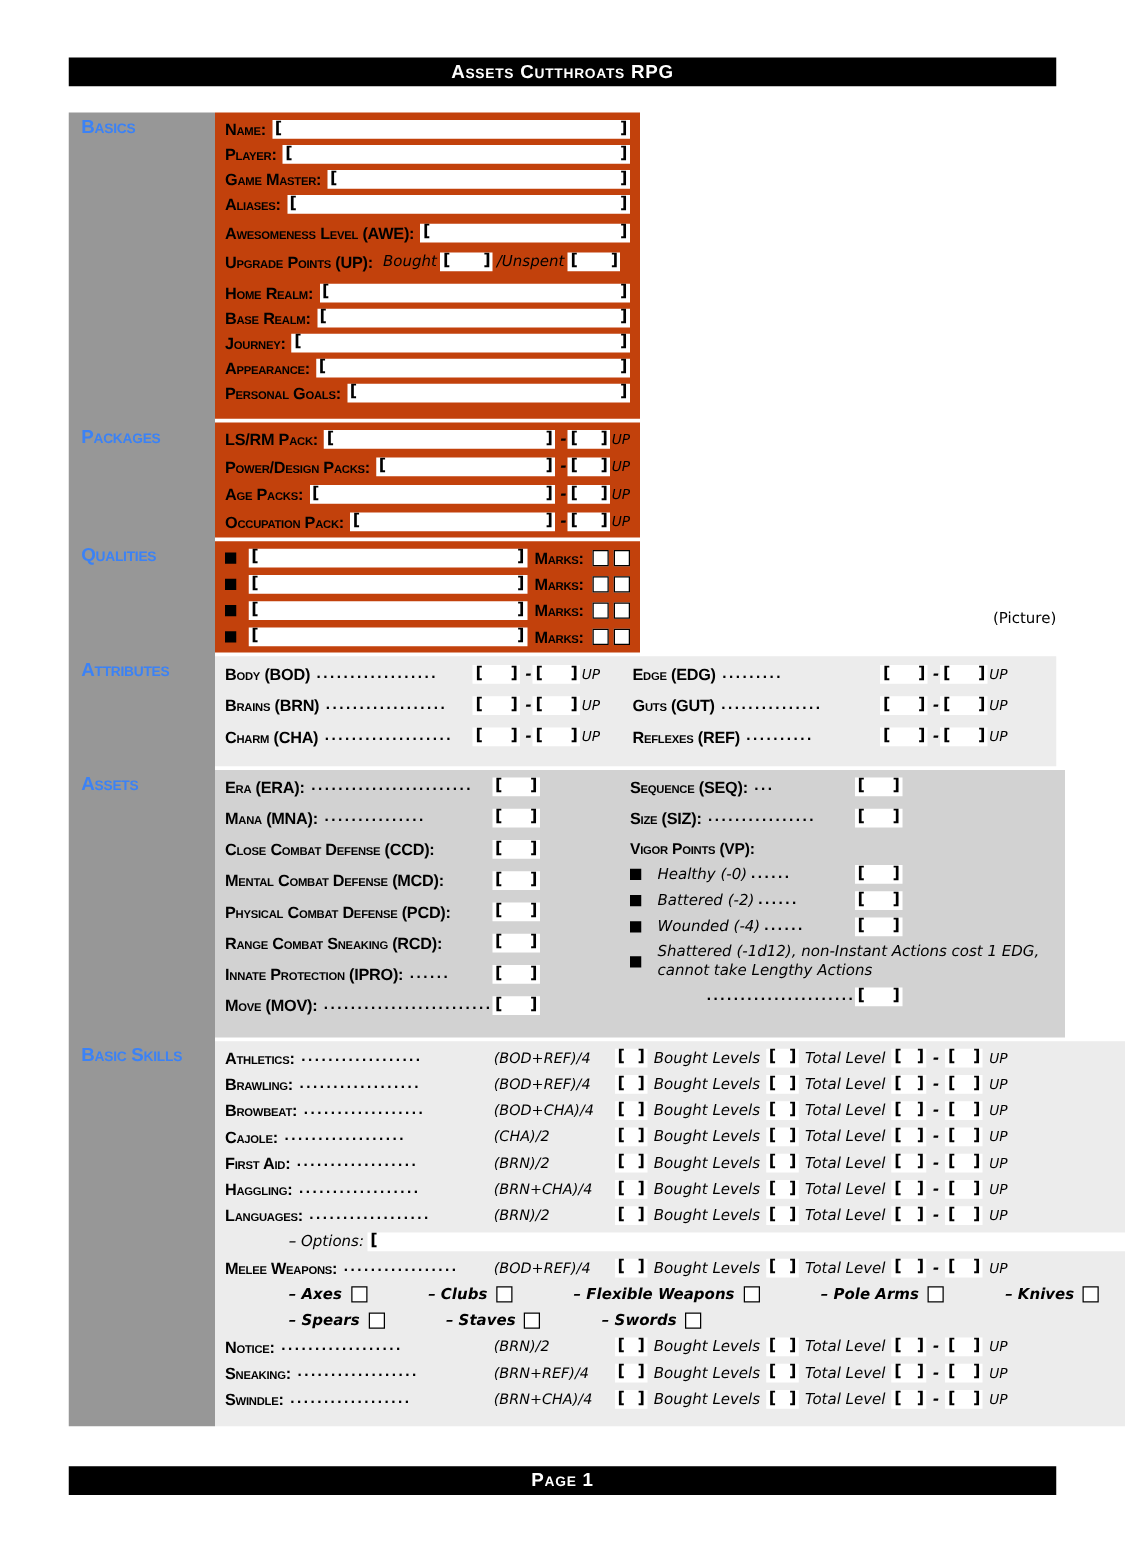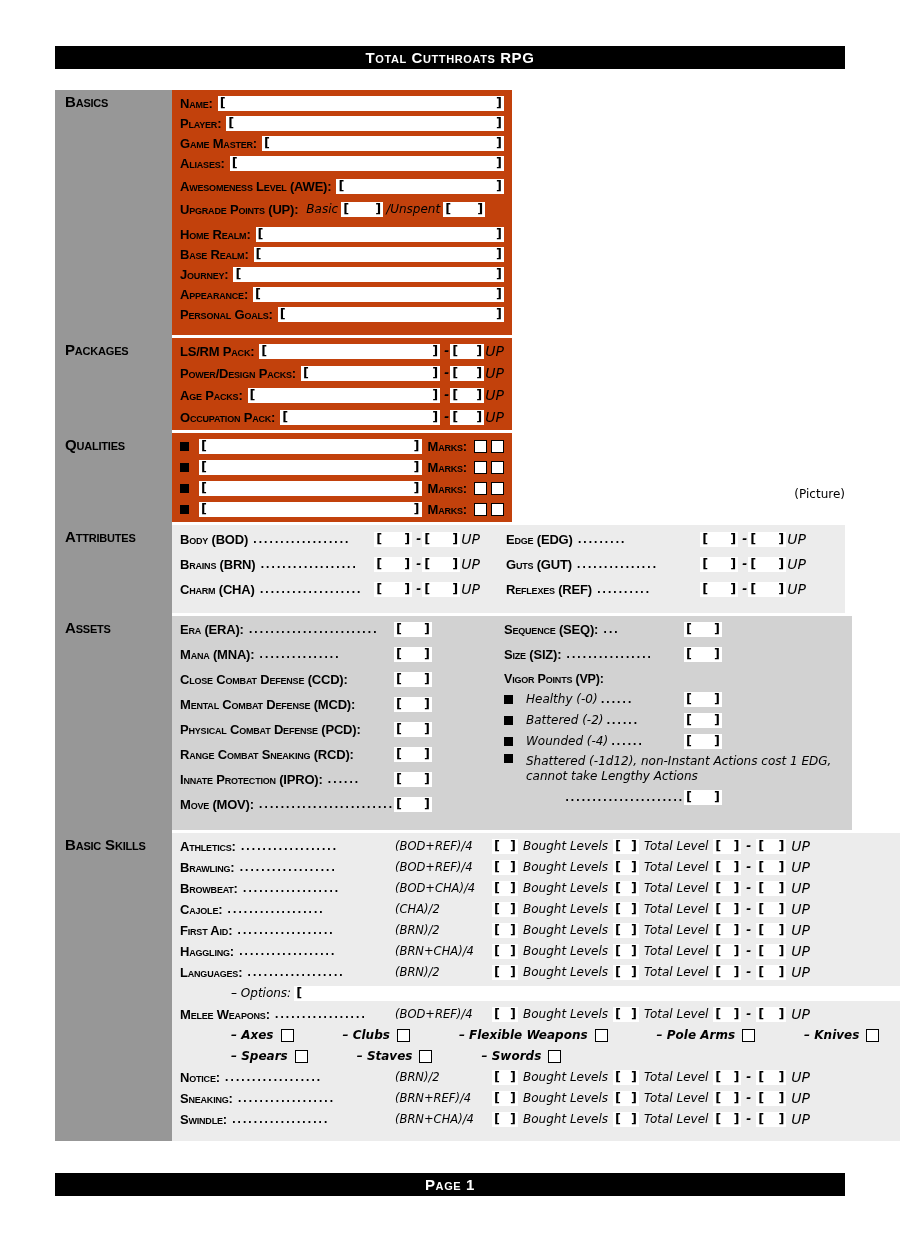--- a/index.html
+++ b/index.html
@@ -6,80 +6,80 @@
   .sheet{position:relative;width:900px;height:1238px;background:#fff;font-family:"Liberation Sans",sans-serif;overflow:hidden;}
 
   .bar{position:absolute;left:55px;width:790px;height:23px;background:#000;display:flex;align-items:center;justify-content:center;}
   .top-bar{top:46px;}
   .bottom-bar{top:1173px;}
   .bar-title{color:#fff;font-family:"Liberation Sans",sans-serif;font-weight:bold;font-size:15px;font-variant:small-caps;letter-spacing:.6px;}
 
   .sidebar-rail{position:absolute;left:55px;top:90px;width:117px;height:1051px;background:#979797;}
 
   .section{position:absolute;left:55px;width:790px;display:flex;align-items:stretch;}
-  .side-label{flex:0 0 117px;padding:3px 0 0 10px;box-sizing:border-box;font-weight:bold;font-size:15px;font-variant:small-caps;letter-spacing:-.2px;color:#000000;}
+  .side-label{flex:0 0 117px;padding:3px 0 0 10px;box-sizing:border-box;font-weight:bold;font-size:15px;font-variant:small-caps;letter-spacing:-.2px;color:#3b82f6;}
   .content{padding:5px 8px 0;box-sizing:border-box;}
   .content.narrow{width:340px;}
   .content.wide{flex:1;}
   .bg-a{background:#c2410c;}
   .bg-b{background:#ececec;}
   .bg-c{background:#d2d2d2;}
 
   .row{display:flex;align-items:center;}
   .b-row{height:16px;margin-bottom:4px;}
   #basics-rows .b-row:nth-child(5){margin-top:7px;}
   #basics-rows .b-row:nth-child(6){margin-top:7px;margin-bottom:9px;}
   .p-row{height:16px;margin-bottom:6px;}
   .q-row{height:16px;margin-bottom:5px;}
   .a-row{height:16px;margin-bottom:9px;}
   .s-row,.opt-row,.check-row{height:16px;margin-bottom:5px;}
 
   .lbl{font-weight:bold;font-size:13px;font-variant:small-caps;letter-spacing:-.2px;white-space:nowrap;padding-right:5px;color:#000;}
   .lbl.marks{padding-left:6px;padding-right:3px;}
   .vp-header .lbl{font-size:12.5px;}
   .hand{font-family:"DejaVu Sans",sans-serif;font-style:italic;font-size:12px;white-space:nowrap;padding:0 3px;color:#000;}
-  .hand.up{font-size:14px;padding-left:1px;padding-right:0;}
+  .hand.up{font-size:11px;padding-left:1px;padding-right:0;}
   .hand.minus{padding:0 1px 0 4px;font-weight:bold;}
   .hand.formula{font-size:11.5px;width:92px;flex:0 0 92px;overflow:hidden;}
   .dots{font-family:"DejaVu Sans",sans-serif;font-weight:bold;font-size:10px;letter-spacing:1.6px;white-space:nowrap;overflow:hidden;align-self:flex-end;padding-bottom:2px;color:#000;}
 
   .bbox{background:#fff;height:15px;display:inline-flex;justify-content:space-between;align-items:center;padding:0 2px;box-sizing:border-box;flex:0 0 auto;}
   .fieldx{flex:1 1 auto;}
   .br{font-family:"DejaVu Sans",sans-serif;font-weight:bold;font-size:13px;line-height:14px;color:#000;}
   .checkbox{width:11px;height:11px;border:1.6px solid #000;background:#fff;margin-left:4px;flex:0 0 auto;box-sizing:content-box;}
   .bullet{width:9px;height:9px;background:#000;margin-right:10px;flex:0 0 auto;}
   .boxgrp{display:inline-flex;align-items:center;margin-left:auto;}
 
   .twocol{display:flex;}
   #attr-left,#attr-right{width:300px;}
   #attr-right{margin-left:26px;}
   #assets-left{width:252px;text-align:center;}
   #assets-right{margin-left:72px;flex:1;}
   #assets-right .a-row{width:218px;margin-bottom:5px;}
   #assets-right .a-row.seqrow{margin-bottom:9px;}
   .vp-header{margin-bottom:4px;height:16px;display:flex;align-items:center;}
-  .shatter-row{width:340px !important;height:auto !important;align-items:flex-start;}
+  .shatter-row{width:340px !important;height:auto !important;align-items:center;}
   .shatter-row .hand{white-space:normal;line-height:15px;}
   .tail-row{justify-content:flex-end;}
 
   .namecell{display:inline-flex;width:210px;flex:0 0 210px;overflow:hidden;align-items:center;}
   .s-row .hand{padding:0 5px;}
   .opt-row{padding-left:48px;}
   .check-row{padding-left:48px;font-weight:bold;}
   .witem{display:inline-flex;align-items:center;margin-right:46px;}
 
   .picture-label{position:absolute;top:487px;left:735px;width:110px;text-align:right;font-family:"DejaVu Sans",sans-serif;font-size:12px;color:#000;}
 </style>
 </head>
 <body>
 
 <div class="sheet">
 
   <div class="bar top-bar">
-    <span class="bar-title">Total Cutthroats RPG</span>
+    <span class="bar-title">Assets Cutthroats RPG</span>
   </div>
 
   <div class="sidebar-rail"></div>
 
   <div class="section" style="top:90px;height:245px;">
     <div class="side-label">Basics</div>
     <div class="content narrow bg-a" id="basics-rows">
         <div class="row b-row">
           <span class="lbl">Name:</span>
           <span class="bbox fieldx">
@@ -110,21 +110,21 @@
         </div>
         <div class="row b-row">
           <span class="lbl">Awesomeness Level (AWE):</span>
           <span class="bbox fieldx">
             <span class="br">[</span>
             <span class="br">]</span>
           </span>
         </div>
         <div class="row b-row">
           <span class="lbl">Upgrade Points (UP):</span>
-          <span class="hand">Basic</span>
+          <span class="hand">Bought</span>
           <span class="bbox" style="width:42px">
             <span class="br">[</span>
             <span class="br">]</span>
           </span>
           <span class="hand">/Unspent</span>
           <span class="bbox" style="width:42px">
             <span class="br">[</span>
             <span class="br">]</span>
           </span>
         </div>

